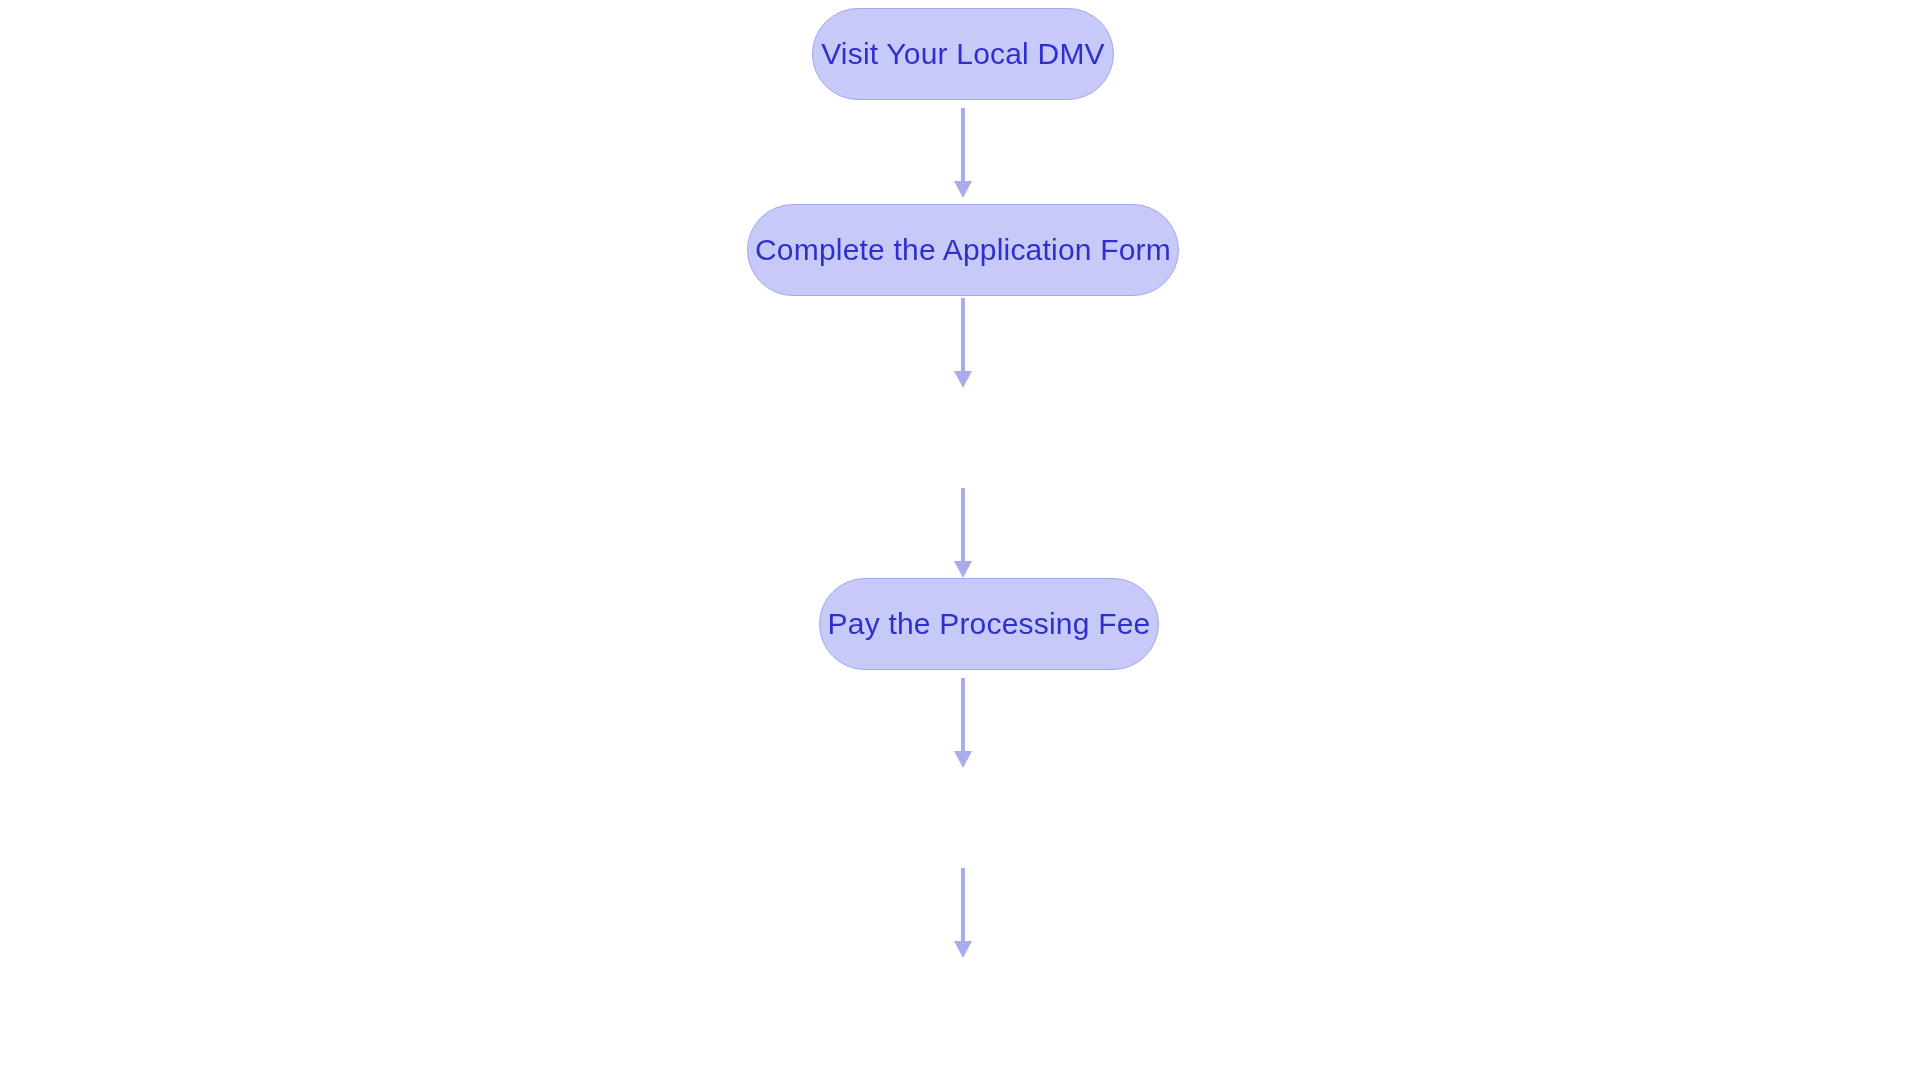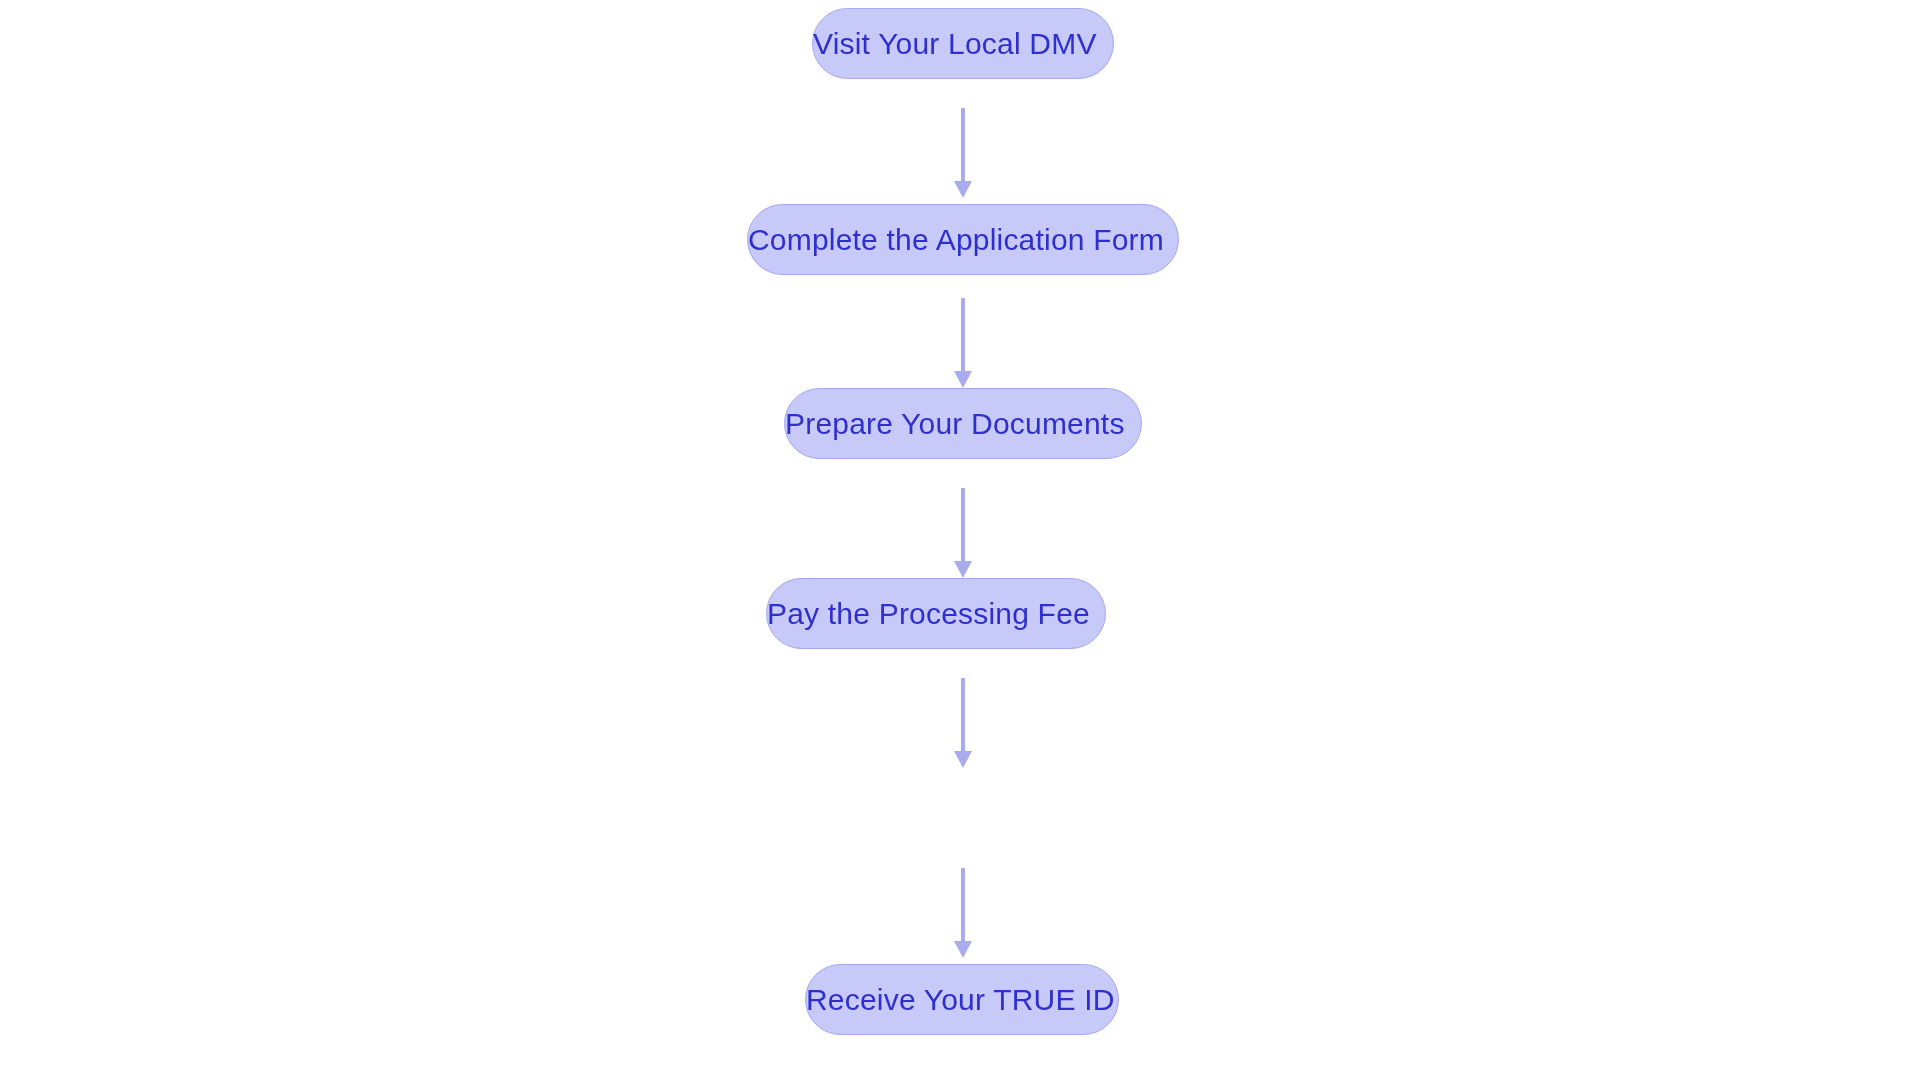--- a/index.html
+++ b/index.html
@@ -17,24 +17,25 @@
     position: relative;
     width: 1920px;
     height: 1083px;
     background: #ffffff;
   }
   .node {
     position: absolute;
     box-sizing: border-box;
     display: flex;
     align-items: center;
+    justify-content: center;
     background: #c7caf9;
     border: 1.4px solid #a3a7f0;
     border-radius: 9999px;
-    height: 71px;
+    height: 92px;
   }
   .node-label {
     color: #2f2fcd;
     font-family: "Liberation Sans", sans-serif;
     font-size: 30px;
     line-height: 1;
     letter-spacing: 0.2px;
     white-space: nowrap;
     user-select: none;
   }
@@ -64,35 +65,29 @@
   <div class="connector" style="left:961px; top:108px; height:73px;"></div>
   <div class="arrowhead" style="left:954px; top:181px;"></div>
 
   <div class="node" style="left:747px; top:204px; width:432px;">
     <span class="node-label">Complete the Application Form</span>
   </div>
 
   <div class="connector" style="left:961px; top:298px; height:73px;"></div>
   <div class="arrowhead" style="left:954px; top:371px;"></div>
 
-  <div class="node" style="left:784px; top:388px; width:358px;">
-    <span class="node-label">Prepare Your Documents</span>
-  </div>
 
   <div class="connector" style="left:961px; top:488px; height:73px;"></div>
   <div class="arrowhead" style="left:954px; top:561px;"></div>
 
-  <div class="node" style="left:766px; top:578px; width:340px;">
+  <div class="node" style="left:819px; top:578px; width:340px;">
     <span class="node-label">Pay the Processing Fee</span>
   </div>
 
   <div class="connector" style="left:961px; top:678px; height:73px;"></div>
   <div class="arrowhead" style="left:954px; top:751px;"></div>
 
 
   <div class="connector" style="left:961px; top:868px; height:73px;"></div>
   <div class="arrowhead" style="left:954px; top:941px;"></div>
 
-  <div class="node" style="left:805px; top:964px; width:314px;">
-    <span class="node-label">Receive Your TRUE ID</span>
-  </div>
 
 </div>
 
 </body></html>

